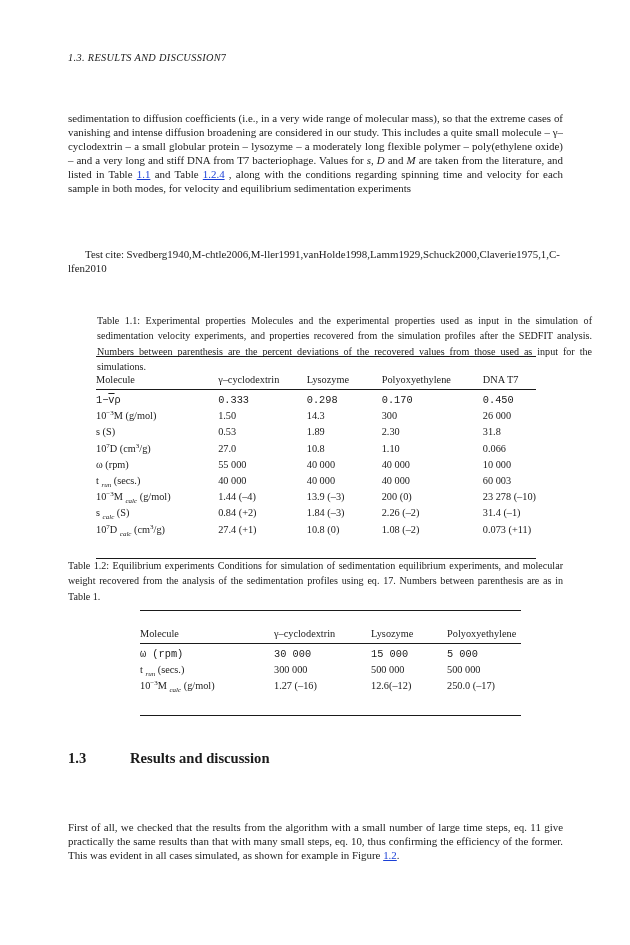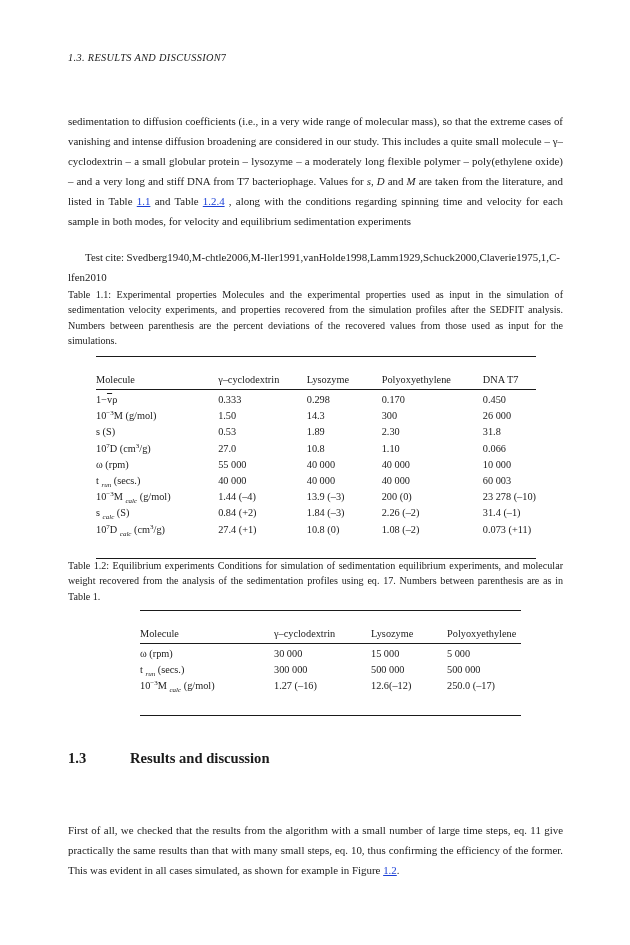--- a/index.html
+++ b/index.html
@@ -43,41 +43,41 @@
     font-size: 10.5px;
     font-style: normal;
   }
 
   
   .body-block {
     position: absolute;
     left: 68px;
     width: 495px;
     font-size: 10.9px;
-    line-height: 20px;
+    line-height: 14px;
     text-align: justify;
     text-justify: inter-word;
   }
   #para-intro { top: 100px; }
   #para-testcite {
     top: 236px;
     text-indent: 17px;
     text-align: left;
     word-spacing: -0.4px;
   }
 
   .cap {
     position: absolute;
     left: 68px;
     width: 495px;
     font-size: 10.1px;
     line-height: 15.2px;
     text-align: justify;
   }
-  #caption-t1 { top: 277px; }
+  #caption-t1 { top: 303px; margin-left: 29px; }
   #caption-t2 { top: 548px; }
 
   em.it { font-style: italic; }
   .lnk { color: #1a3fd6; }
 
   sup.sp { font-size: 0.68em; vertical-align: super; line-height: 0; }
   sub.sb { font-size: 0.68em; vertical-align: sub; line-height: 0; font-style: italic; }
 
   .ovl {
     text-decoration: overline;
@@ -99,21 +99,21 @@
   table.btab thead th {
     padding-top: 17px;
     padding-bottom: 4px;
     border-top: 1.05px solid #1a1a1a;
     border-bottom: 0.85px solid #1a1a1a;
   }
   table.btab tbody td {
     height: 16.2px;
     line-height: 16.2px;
   }
-  table.btab tbody tr:first-child td { padding-top: 2px; }
+  table.btab tbody tr:first-child td { padding-top: 2px; font-family: Liberation Mono, monospace; }
   table.btab tbody tr:last-child td {
     border-bottom: 1.05px solid #1a1a1a;
     padding-bottom: 20px;
   }
 
   
   #table-1 { left: 96px; top: 356px; width: 440px; }
   #table-1 td:nth-child(1), #table-1 th:nth-child(1) { width: 128px; }
   #table-1 td:nth-child(2), #table-1 th:nth-child(2) { width: 92px; }
   #table-1 td:nth-child(3), #table-1 th:nth-child(3) { width: 79px; }

